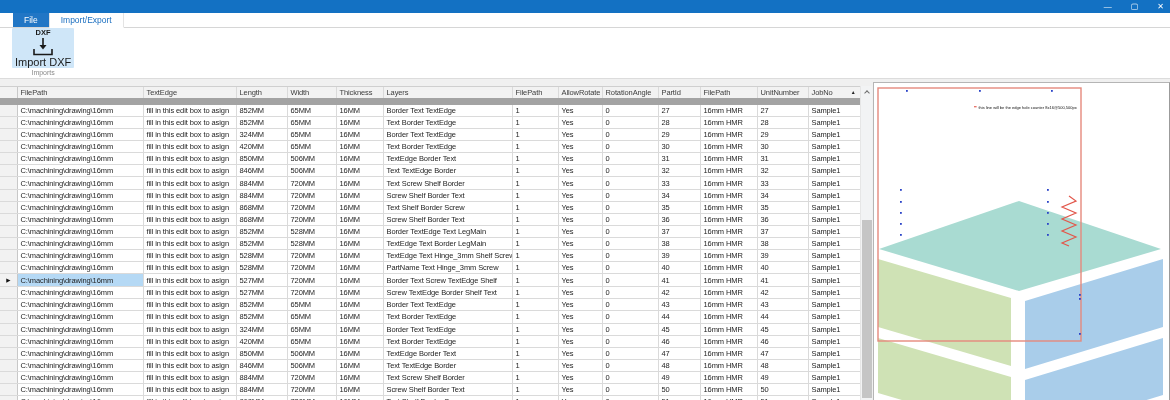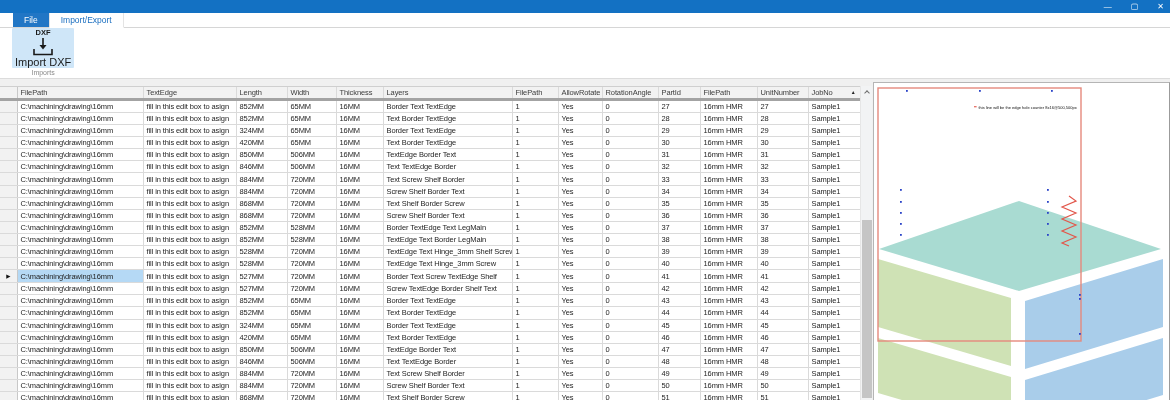--- a/index.html
+++ b/index.html
@@ -25,21 +25,21 @@
   .icon-stack{display:flex;flex-direction:column;align-items:center}
   .icontext{font-size:7.5px;font-weight:bold;color:#1a1a1a;line-height:8px}
   .rlabel{font-size:11px;color:#1a1a1a;margin-top:1px;line-height:9px}
   .glabel{font-size:7px;color:#8a8a8a;margin-top:auto;line-height:10px}
   .vsep{width:1px;background:#d9d9d9;margin:3px 2px}
 
   
   .grid{position:absolute;top:86px;left:0;width:860px;height:314px;background:#fff;overflow:hidden;border-top:1px solid #cfcfcf}
   table{border-collapse:collapse;table-layout:fixed;width:860px}
   th,td{border-right:1px solid #dadada;border-bottom:1px solid #dadada;font-size:7.5px;letter-spacing:-0.1px;font-weight:normal;text-align:left;padding:0 1px 0 3px;white-space:nowrap;overflow:hidden;height:12.1px;line-height:11px;color:#1e1e1e}
-  thead th{background:#f2f2f2;border-bottom:3px solid #a3a3a3;color:#3c3c3c;height:12px;position:relative}
+  thead th{background:#f2f2f2;border-bottom:7px solid #a3a3a3;color:#3c3c3c;height:12px;position:relative}
   .rowhead{background:#f2f2f2;border-right:1px solid #c8c8c8;padding:0;text-align:center}
   .selcell{background:#b5d9f5}
   .sort{float:right;font-size:5px;margin:3px 3px 0 0;color:#222;line-height:5px}
   .rowind{font-size:5.5px;color:#111;line-height:11px}
 
   
   .vscroll{position:absolute;left:860px;top:86px;width:12px;height:314px;background:#f2f3f4;border-left:1px solid #e6e6e6}
   .varrow{height:12px;display:flex;align-items:center;justify-content:center}
   .chev{width:4px;height:4px;border-left:1px solid #6d6d6d;border-top:1px solid #6d6d6d;transform:rotate(45deg);margin-top:2px}
   .vthumb{position:absolute;left:1px;top:134px;width:10px;height:178px;background:#c5c5c5}
@@ -327,21 +327,21 @@
           <td>39</td>
           <td>Sample1</td>
         </tr>
         <tr>
           <th class="rowhead"></th>
           <td>C:\machining\drawing\16mm</td>
           <td>fill in this edit box to asign</td>
           <td>528MM</td>
           <td>720MM</td>
           <td>16MM</td>
-          <td>TextEdge Text Hinge_3mm Screw</td>
+          <td>PartName Text Hinge_3mm Screw</td>
           <td>1</td>
           <td>Yes</td>
           <td>0</td>
           <td>40</td>
           <td>16mm HMR</td>
           <td>40</td>
           <td>Sample1</td>
         </tr>
         <tr>
           <th class="rowhead"><span class="rowind">▶</span></th>

